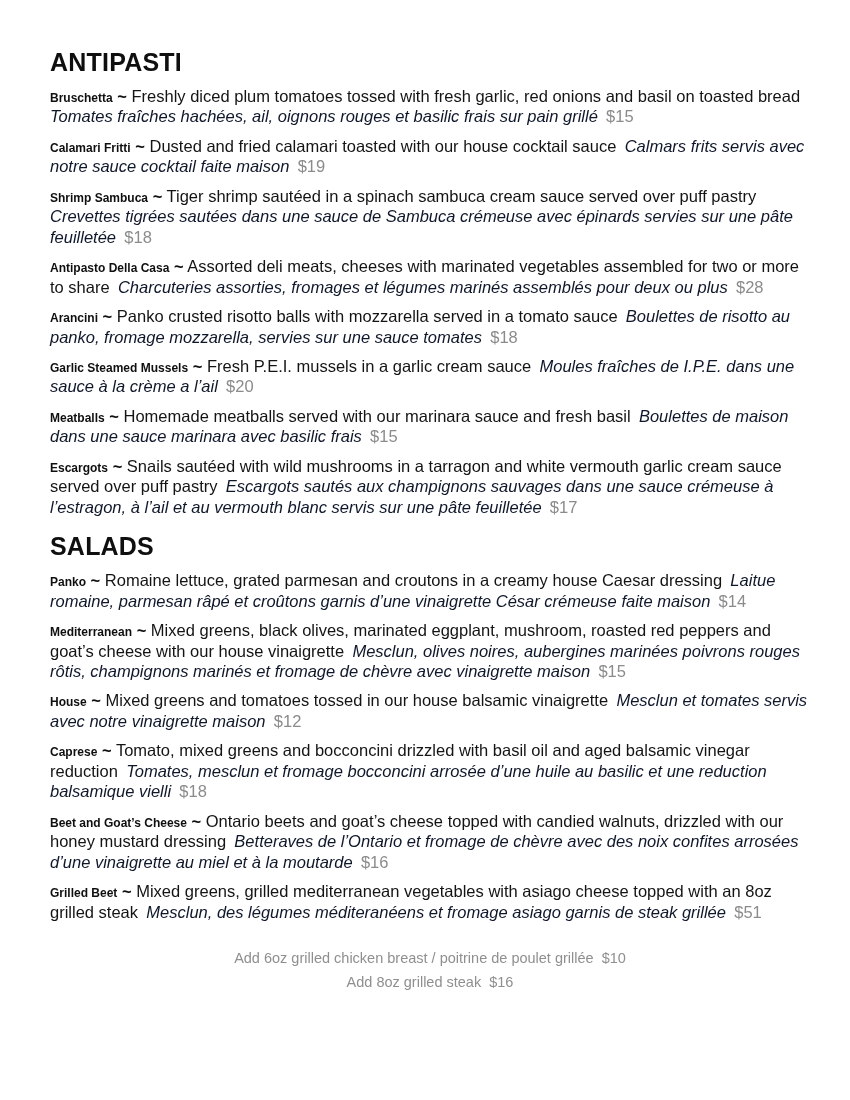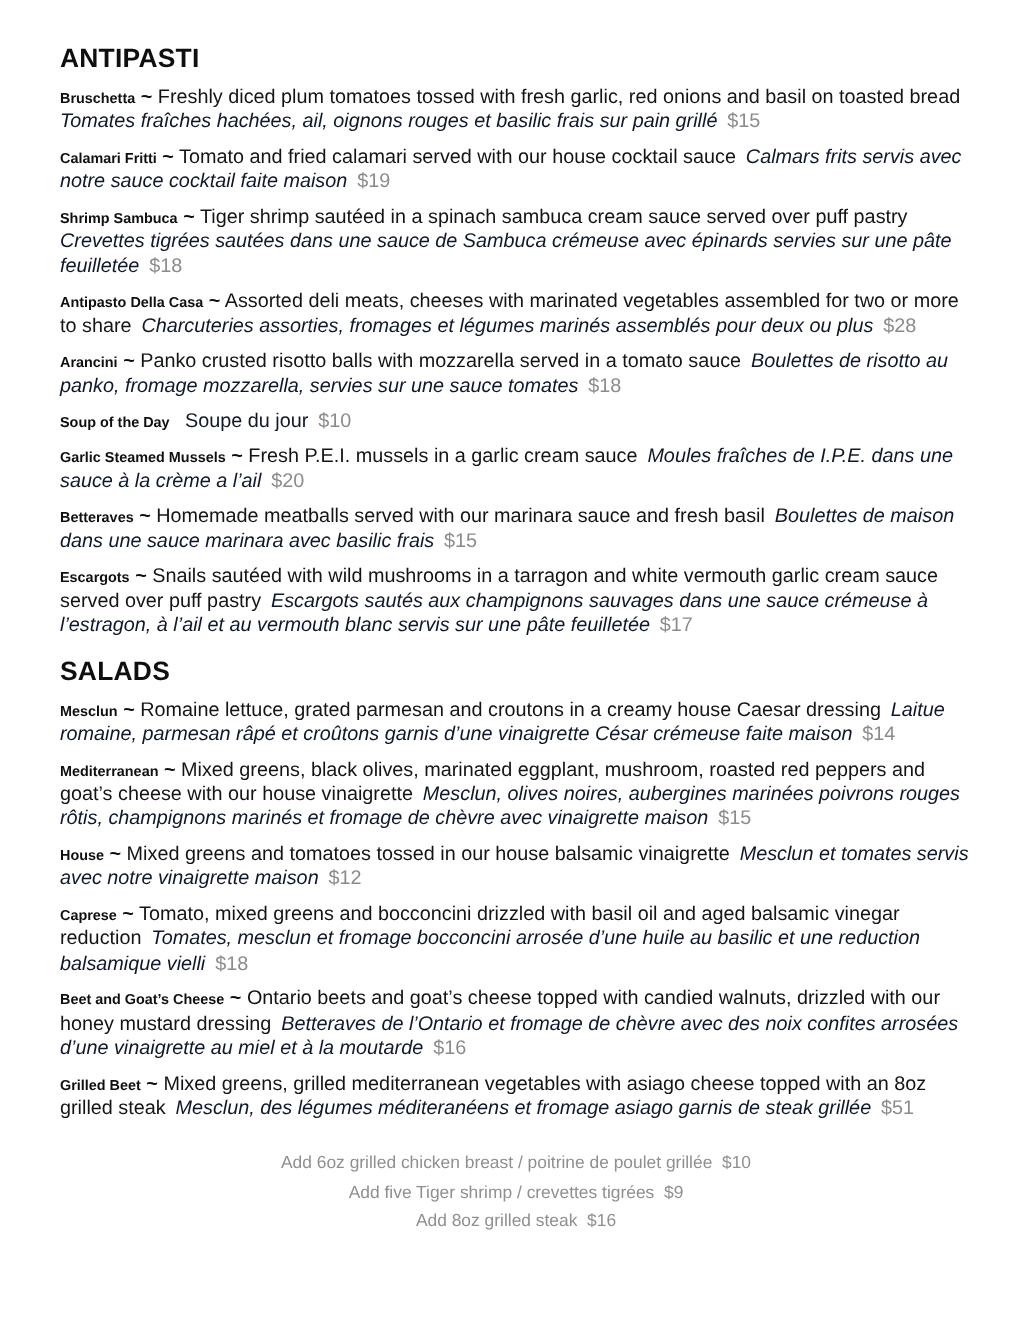--- a/index.html
+++ b/index.html
@@ -8,24 +8,24 @@
     font-family:"Liberation Sans", sans-serif;
     color:#121212;
   }
   .page {
     box-sizing:border-box;
     width:850px; height:1100px;
     padding:36px 40px 0 50px;
     background:#ffffff;
   }
   .section-title {
-    font-size:22px;
+    font-size:25px;
     font-weight:bold;
     color:#0f0f0f;
-    margin:0 0 9px 0;
+    margin:12px 0 9px 0;
     letter-spacing:0.2px;
   }
   .section-salads .section-title { margin-top:15px; }
   .item {
     font-size:16.5px;
     line-height:1.24;
     color:#141414;
     margin:0 0 9px 0;
   }
   .dish { font-weight:bold; font-size:12px; color:#0f0f0f; }
@@ -55,21 +55,21 @@
 
     <p class="item">
       <span class="dish">Bruschetta</span>
       <span class="sep">~</span>
       <span class="desc">Freshly diced plum tomatoes tossed with fresh garlic, red onions and basil on toasted bread</span><span class="fr">Tomates fraîches hachées, ail, oignons rouges et basilic frais sur pain grillé</span><span class="price">$15</span>
     </p>
 
     <p class="item">
       <span class="dish">Calamari Fritti</span>
       <span class="sep">~</span>
-      <span class="desc">Tomato and fried calamari served with our house cocktail sauce</span><span class="fr">Calmars frits servis avec notre sauce cocktail faite maison</span><span class="price">$19</span>
+      <span class="desc">Dusted and fried calamari toasted with our house cocktail sauce</span><span class="fr">Calmars frits servis avec notre sauce cocktail faite maison</span><span class="price">$19</span>
     </p>
 
     <p class="item">
       <span class="dish">Shrimp Sambuca</span>
       <span class="sep">~</span>
       <span class="desc">Tiger shrimp sautéed in a spinach sambuca cream sauce served over puff pastry</span><span class="fr">Crevettes tigrées sautées dans une sauce de Sambuca crémeuse avec épinards servies sur une pâte feuilletée</span><span class="price">$18</span>
     </p>
 
     <p class="item">
       <span class="dish">Antipasto Della Casa</span>
@@ -77,50 +77,45 @@
       <span class="desc">Assorted deli meats, cheeses with marinated vegetables assembled for two or more to share</span><span class="fr">Charcuteries assorties, fromages et légumes marinés assemblés pour deux ou plus</span><span class="price">$28</span>
     </p>
 
     <p class="item">
       <span class="dish">Arancini</span>
       <span class="sep">~</span>
       <span class="desc">Panko crusted risotto balls with mozzarella served in a tomato sauce</span><span class="fr">Boulettes de risotto au panko, fromage mozzarella, servies sur une sauce tomates</span><span class="price">$18</span>
     </p>
 
 
-    <p class="item">
-      <span class="dish">Soup of the Day</span>
-      <span class="sep"></span>
-      <span class="desc"></span><span class="fr plain">Soupe du jour</span><span class="price">$10</span>
-    </p>
 
     <p class="item">
       <span class="dish">Garlic Steamed Mussels</span>
       <span class="sep">~</span>
       <span class="desc">Fresh P.E.I. mussels in a garlic cream sauce</span><span class="fr">Moules fraîches de I.P.E. dans une sauce à la crème a l’ail</span><span class="price">$20</span>
     </p>
 
     <p class="item">
-      <span class="dish">Betteraves</span>
+      <span class="dish">Meatballs</span>
       <span class="sep">~</span>
       <span class="desc">Homemade meatballs served with our marinara sauce and fresh basil</span><span class="fr">Boulettes de maison dans une sauce marinara avec basilic frais</span><span class="price">$15</span>
     </p>
 
     <p class="item">
       <span class="dish">Escargots</span>
       <span class="sep">~</span>
       <span class="desc">Snails sautéed with wild mushrooms in a tarragon and white vermouth garlic cream sauce served over puff pastry</span><span class="fr">Escargots sautés aux champignons sauvages dans une sauce crémeuse à l’estragon, à l’ail et au vermouth blanc servis sur une pâte feuilletée</span><span class="price">$17</span>
     </p>
   </div>
 
   <div class="section section-salads">
     <h2 class="section-title">SALADS</h2>
 
     <p class="item">
-      <span class="dish">Mesclun</span>
+      <span class="dish">Panko</span>
       <span class="sep">~</span>
       <span class="desc">Romaine lettuce, grated parmesan and croutons in a creamy house Caesar dressing</span><span class="fr">Laitue romaine, parmesan râpé et croûtons garnis d’une vinaigrette César crémeuse faite maison</span><span class="price">$14</span>
     </p>
 
     <p class="item">
       <span class="dish">Mediterranean</span>
       <span class="sep">~</span>
       <span class="desc">Mixed greens, black olives, marinated eggplant, mushroom, roasted red peppers and goat’s cheese with our house vinaigrette</span><span class="fr">Mesclun, olives noires, aubergines marinées poivrons rouges rôtis, champignons marinés et fromage de chèvre avec vinaigrette maison</span><span class="price">$15</span>
     </p>
 
@@ -144,18 +139,17 @@
 
     <p class="item">
       <span class="dish">Grilled Beet</span>
       <span class="sep">~</span>
       <span class="desc">Mixed greens, grilled mediterranean vegetables with asiago cheese topped with an 8oz grilled steak</span><span class="fr">Mesclun, des légumes méditeranéens et fromage asiago garnis de steak grillée</span><span class="price">$51</span>
     </p>
   </div>
 
   <div class="addons">
     <p>Add 6oz grilled chicken breast / poitrine de poulet grillée  $10</p>
-    <p>Add five Tiger shrimp / crevettes tigrées  $9</p>
     <p>Add 8oz grilled steak  $16</p>
 
   </div>
 
 </div>
 
 </body></html>

